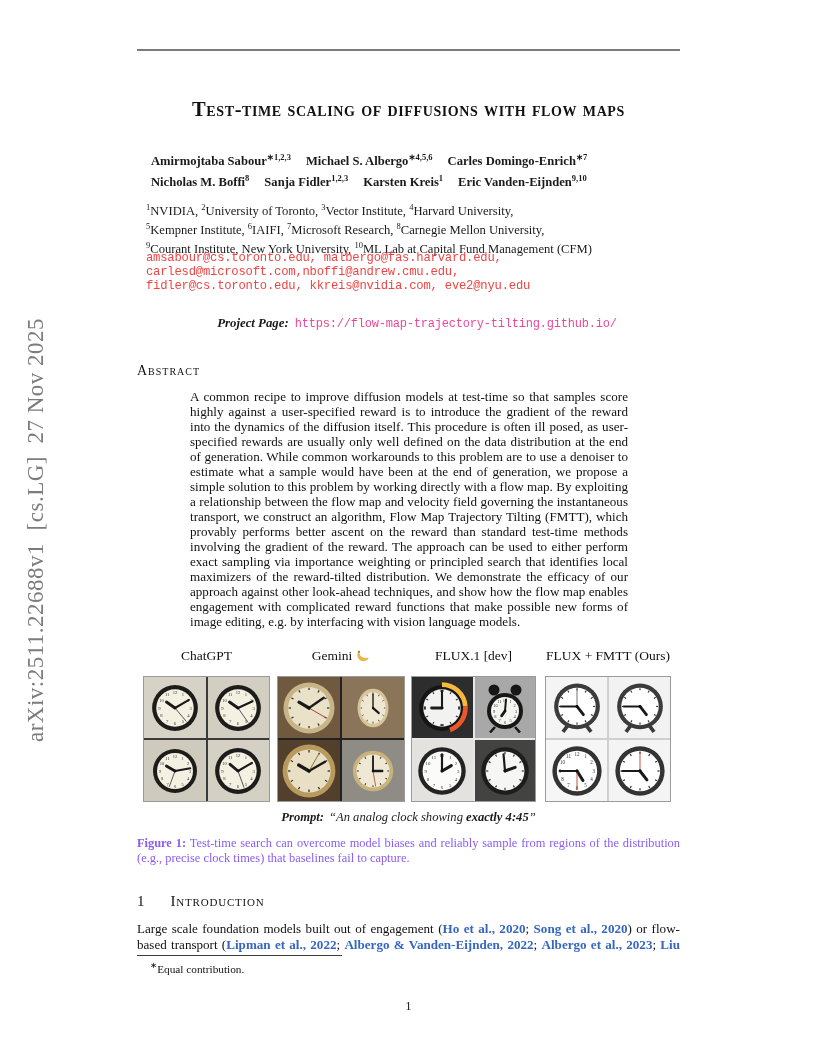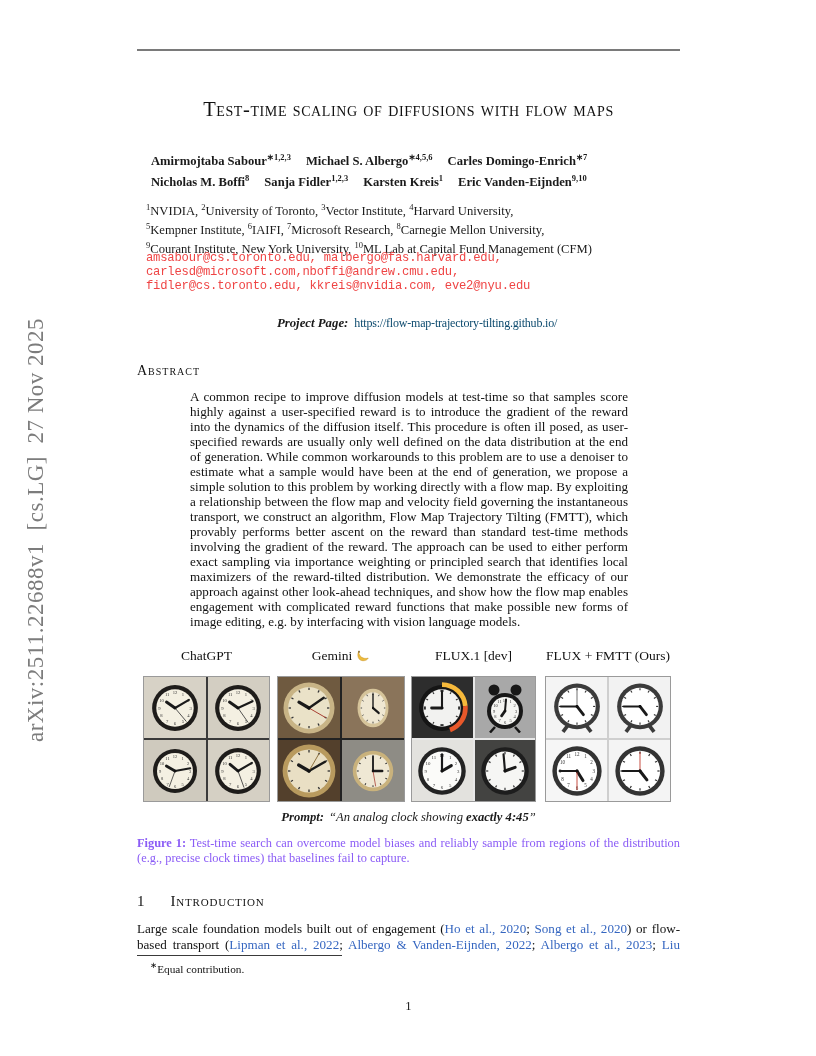--- a/index.html
+++ b/index.html
@@ -3,21 +3,21 @@
 <meta charset="utf-8">
 <style>
   html,body{margin:0;padding:0;background:#e9e9e9;}
   .page{position:relative;width:816px;height:1056px;background:#ffffff;margin:0 auto;
         font-family:"Liberation Serif", serif;color:#1a1a1a;overflow:hidden;}
   .abs{position:absolute;}
   .arxiv-watermark{position:absolute;left:-214px;top:517px;width:500px;height:26px;
         transform:rotate(-90deg);text-align:center;font-size:23px;letter-spacing:.5px;
         white-space:pre;color:#7c7c7c;}
   .top-rule{left:137px;top:49px;width:543px;height:2px;background:#7a7a7a;}
-  .title{left:137px;top:98px;width:543px;margin:0;text-align:center;font-weight:normal;
+  .title{left:137px;top:98px;width:543px;margin:0;text-align:center;font-weight:bold;
         font-variant:small-caps;font-size:20.5px;letter-spacing:.6px;color:#111;}
   .authors{left:151px;top:149px;width:530px;font-size:12.6px;font-weight:bold;line-height:16.5px;}
   .authors .au{margin-right:15px;white-space:nowrap;}
   sup{font-size:8.5px;font-weight:normal;}
   .authors sup{font-weight:bold;}
   .affils{left:146px;top:200px;width:535px;font-size:12.6px;line-height:15px;}
   .emails{left:146px;top:251px;width:535px;font-family:"Liberation Mono",monospace;
         font-size:12.2px;line-height:14.2px;color:#ef4444;letter-spacing:-0.2px;}
   .project{left:137px;top:316px;width:543px;text-align:center;font-size:12.8px;}
   .plabel{font-style:italic;font-weight:bold;margin-right:6px;margin-left:17px;}
@@ -33,21 +33,21 @@
   .prompt{left:137px;top:810px;width:543px;text-align:center;font-size:12.6px;font-style:italic;}
   .prompt .pl{font-weight:bold;margin-right:5px;}
   .prompt .pb{font-weight:bold;}
   .caption{left:137px;top:836px;width:543px;font-size:12.4px;line-height:15.2px;text-align:justify;color:#8b5cf6;}
   .caption .cl{font-weight:bold;}
   .section{left:137px;top:893px;width:543px;font-size:15px;color:#111;}
   .section .num{margin-right:26px;}
   .section .st{font-variant:small-caps;letter-spacing:.8px;margin-top:8px;}
   .intro{left:137px;top:921px;width:543px;font-size:13.1px;line-height:15.5px;color:#111;}
   .intro .ln{text-align:justify;text-align-last:justify;}
-  .cite{cursor:pointer;}
+  .cite{cursor:pointer;font-weight:bold;}
   .fn-rule{left:137px;top:955px;width:205px;height:1px;background:#3a3a3a;}
   .footnote{left:137px;top:960px;width:543px;font-size:11.3px;color:#111;text-indent:13px;}
   .pagenum{left:137px;top:999px;width:543px;text-align:center;font-size:12.6px;}
   .banana{display:inline-block;vertical-align:-2px;margin-left:4px;}
 </style>
 </head>
 <body>
 
 <div class="page">
   <div class="arxiv-watermark">arXiv:2511.22688v1  [cs.LG]  27 Nov 2025</div>
@@ -61,21 +61,21 @@
       <div><sup>1</sup>NVIDIA, <sup>2</sup>University of Toronto, <sup>3</sup>Vector Institute, <sup>4</sup>Harvard University,</div>
       <div><sup>5</sup>Kempner Institute, <sup>6</sup>IAIFI, <sup>7</sup>Microsoft Research, <sup>8</sup>Carnegie Mellon University,</div>
       <div><sup>9</sup>Courant Institute, New York University, <sup>10</sup>ML Lab at Capital Fund Management (CFM)</div>
     </div>
   <div class="abs emails" id="emails">
       <div>amsabour@cs.toronto.edu, malbergo@fas.harvard.edu,</div>
       <div>carlesd@microsoft.com,nboffi@andrew.cmu.edu,</div>
       <div>fidler@cs.toronto.edu, kkreis@nvidia.com, eve2@nyu.edu</div>
     </div>
   <div class="abs project">
-    <span class="plabel">Project Page:</span><a class="purl" id="purl" href="#" style="color: #0c4a6e; font-family: Liberation Serif, serif;">https://flow-map-trajectory-tilting.github.io/</a>
+    <span class="plabel">Project Page:</span><a class="purl" id="purl" href="#" style="color: #ec4899;">https://flow-map-trajectory-tilting.github.io/</a>
   </div>
   <div class="abs abs-head">Abstract</div>
   <div class="abs abs-body">A common recipe to improve diffusion models at test-time so that samples score highly against a user-specified reward is to introduce the gradient of the reward into the dynamics of the diffusion itself. This procedure is often ill posed, as user-specified rewards are usually only well defined on the data distribution at the end of generation. While common workarounds to this problem are to use a denoiser to estimate what a sample would have been at the end of generation, we propose a simple solution to this problem by working directly with a flow map. By exploiting a relationship between the flow map and velocity field governing the instantaneous transport, we construct an algorithm, Flow Map Trajectory Tilting (FMTT), which provably performs better ascent on the reward than standard test-time methods involving the gradient of the reward. The approach can be used to either perform exact sampling via importance weighting or principled search that identifies local maximizers of the reward-tilted distribution. We demonstrate the efficacy of our approach against other look-ahead techniques, and show how the flow map enables engagement with complicated reward functions that make possible new forms of image editing, e.g. by interfacing with vision language models.</div>
   <div id="fig-area">
       <div class="fig-label" style="left: 143px; width: 127px;">ChatGPT</div>
       <div class="fig-label" style="left: 277px; width: 128px;">Gemini<svg class="banana" width="14" height="13" viewBox="0 0 16 15">
           <path d="M3,3 C3.5,9 8,12 14,10.5 C13,13.5 6.5,15 3.5,11.5 C1.5,9 1.8,5 3,3 Z" fill="#eebc3c" stroke="#c9952a" stroke-width="0.6"></path>
           <rect x="2.4" y="2" width="2" height="2.2" rx="0.5" fill="#8a6d2f"></rect>
         </svg></div>
       <div class="fig-label" style="left: 411px; width: 125px;">FLUX.1 [dev]</div>

